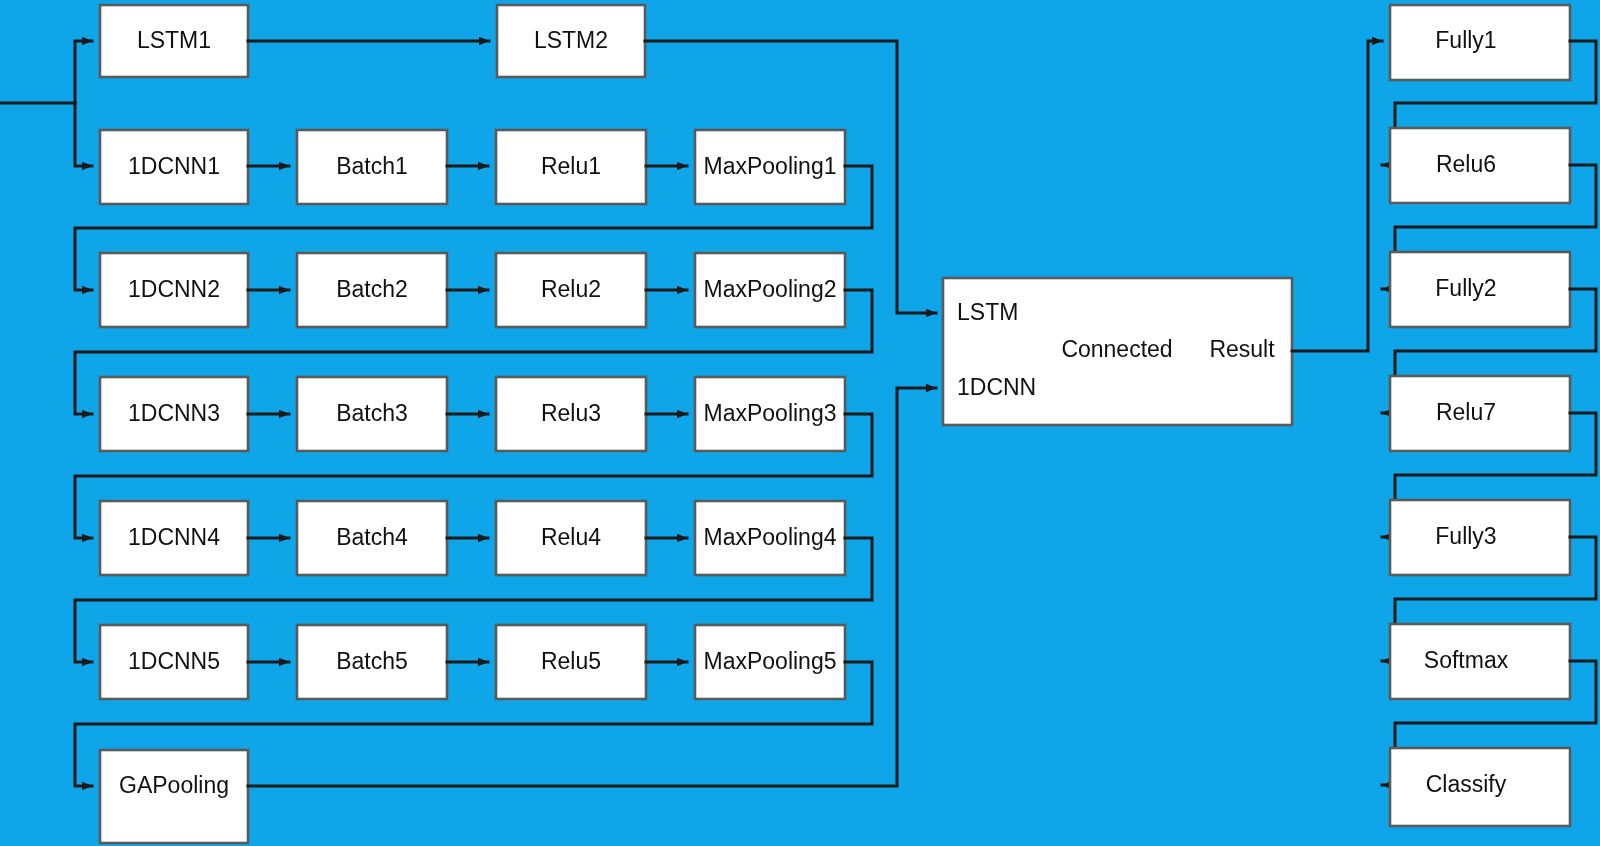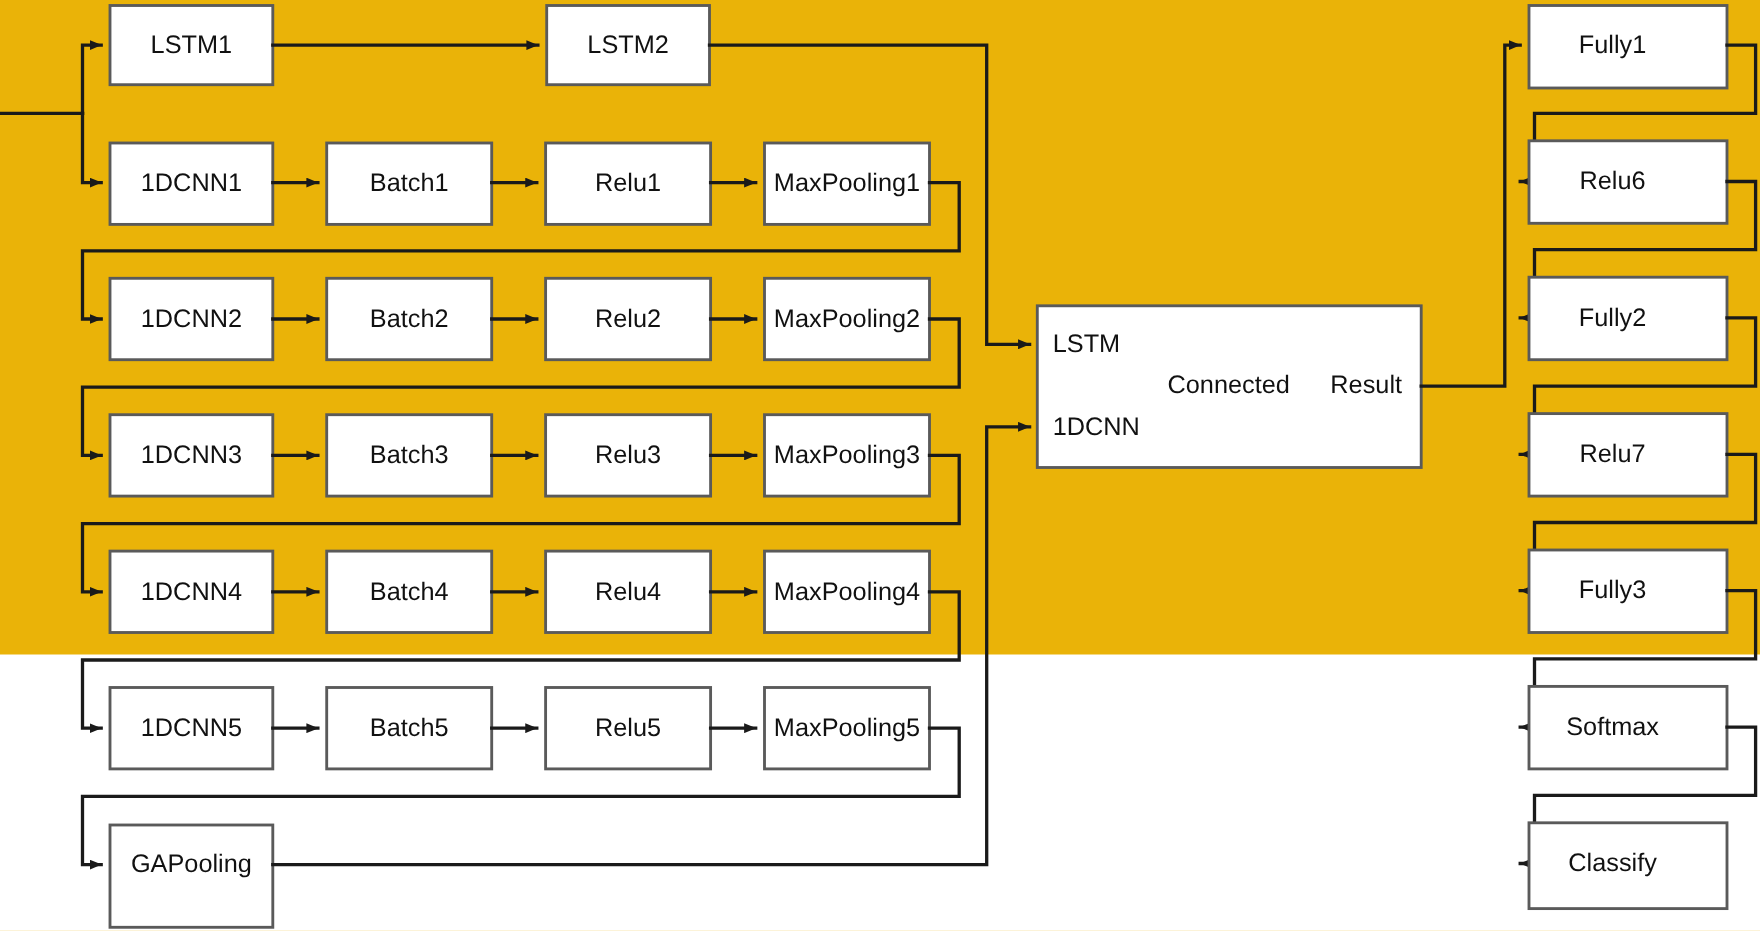--- a/index.html
+++ b/index.html
@@ -1,18 +1,18 @@
 <!DOCTYPE html>
 <html><head>
 <meta charset="utf-8">
 <style>
   html,body{margin:0;padding:0;background:#ffffff;}
   body{width:1600px;height:846px;overflow:hidden;
        font-family:"Liberation Sans", sans-serif;}
-  #canvas{position:relative;width:1600px;height:595px;background:#eab308;}
+  #canvas{position:relative;width:1600px;height:846px;background:#0ea5e9;}
   svg{display:block;width:1600px;height:846px;}
   .nodebox{fill:#ffffff;stroke:#5a5a5a;stroke-width:2.6;}
   .bigbox{fill:#ffffff;stroke:#5a5a5a;stroke-width:2.6;}
   .wire{fill:none;stroke:#1a1a1a;stroke-width:3;stroke-linecap:square;stroke-linejoin:miter;}
   .lbl{font-family:"Liberation Sans", sans-serif;font-size:23px;fill:#111111;
        text-anchor:middle;dominant-baseline:middle;}
   .lbl-l{font-family:"Liberation Sans", sans-serif;font-size:23px;fill:#111111;
        text-anchor:start;dominant-baseline:middle;}
   .arrowhead{fill:#1a1a1a;}
 </style>

